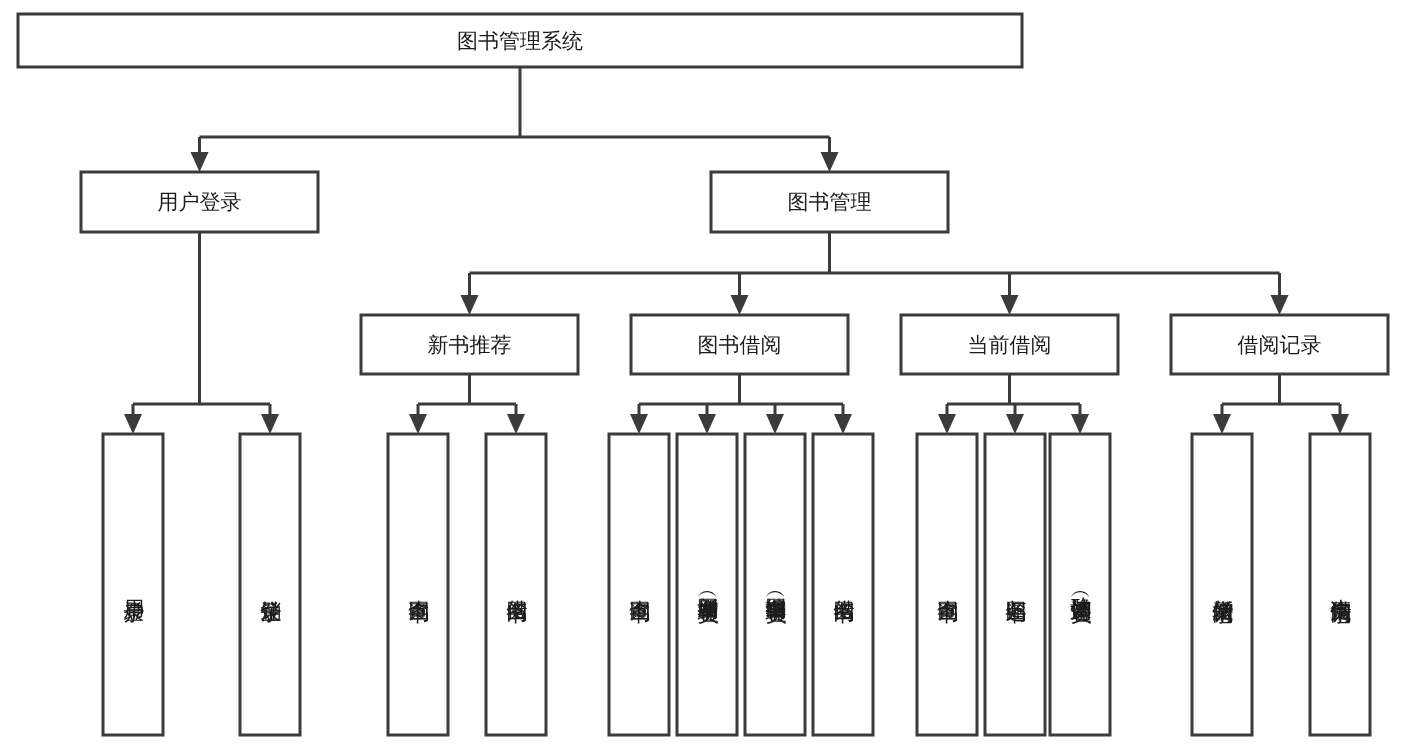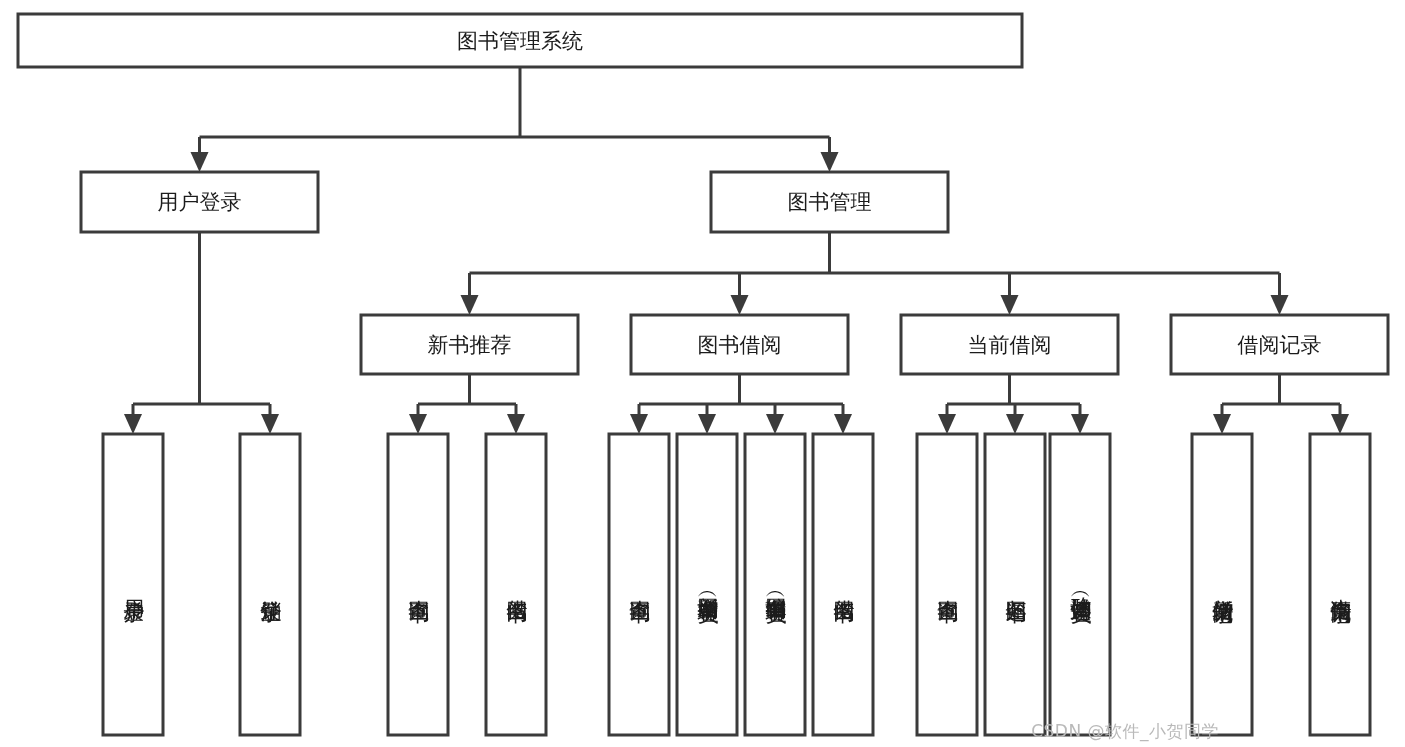--- a/index.html
+++ b/index.html
@@ -220,14 +220,13 @@
         <span class="leaf-label">确认归还（管理员）</span>
       </div>
       <div class="leaf-label-wrap" style="left: 1192px; top: 434px; width: 60px; height: 301px;">
         <span class="leaf-label">新增借阅记录</span>
       </div>
       <div class="leaf-label-wrap" style="left: 1310px; top: 434px; width: 60px; height: 301px;">
         <span class="leaf-label">查询借阅记录</span>
       </div>
     </div>
 
-  <div class="watermark">CSDN @软件_小贺同学</div>
 </div>
 
 </body></html>

